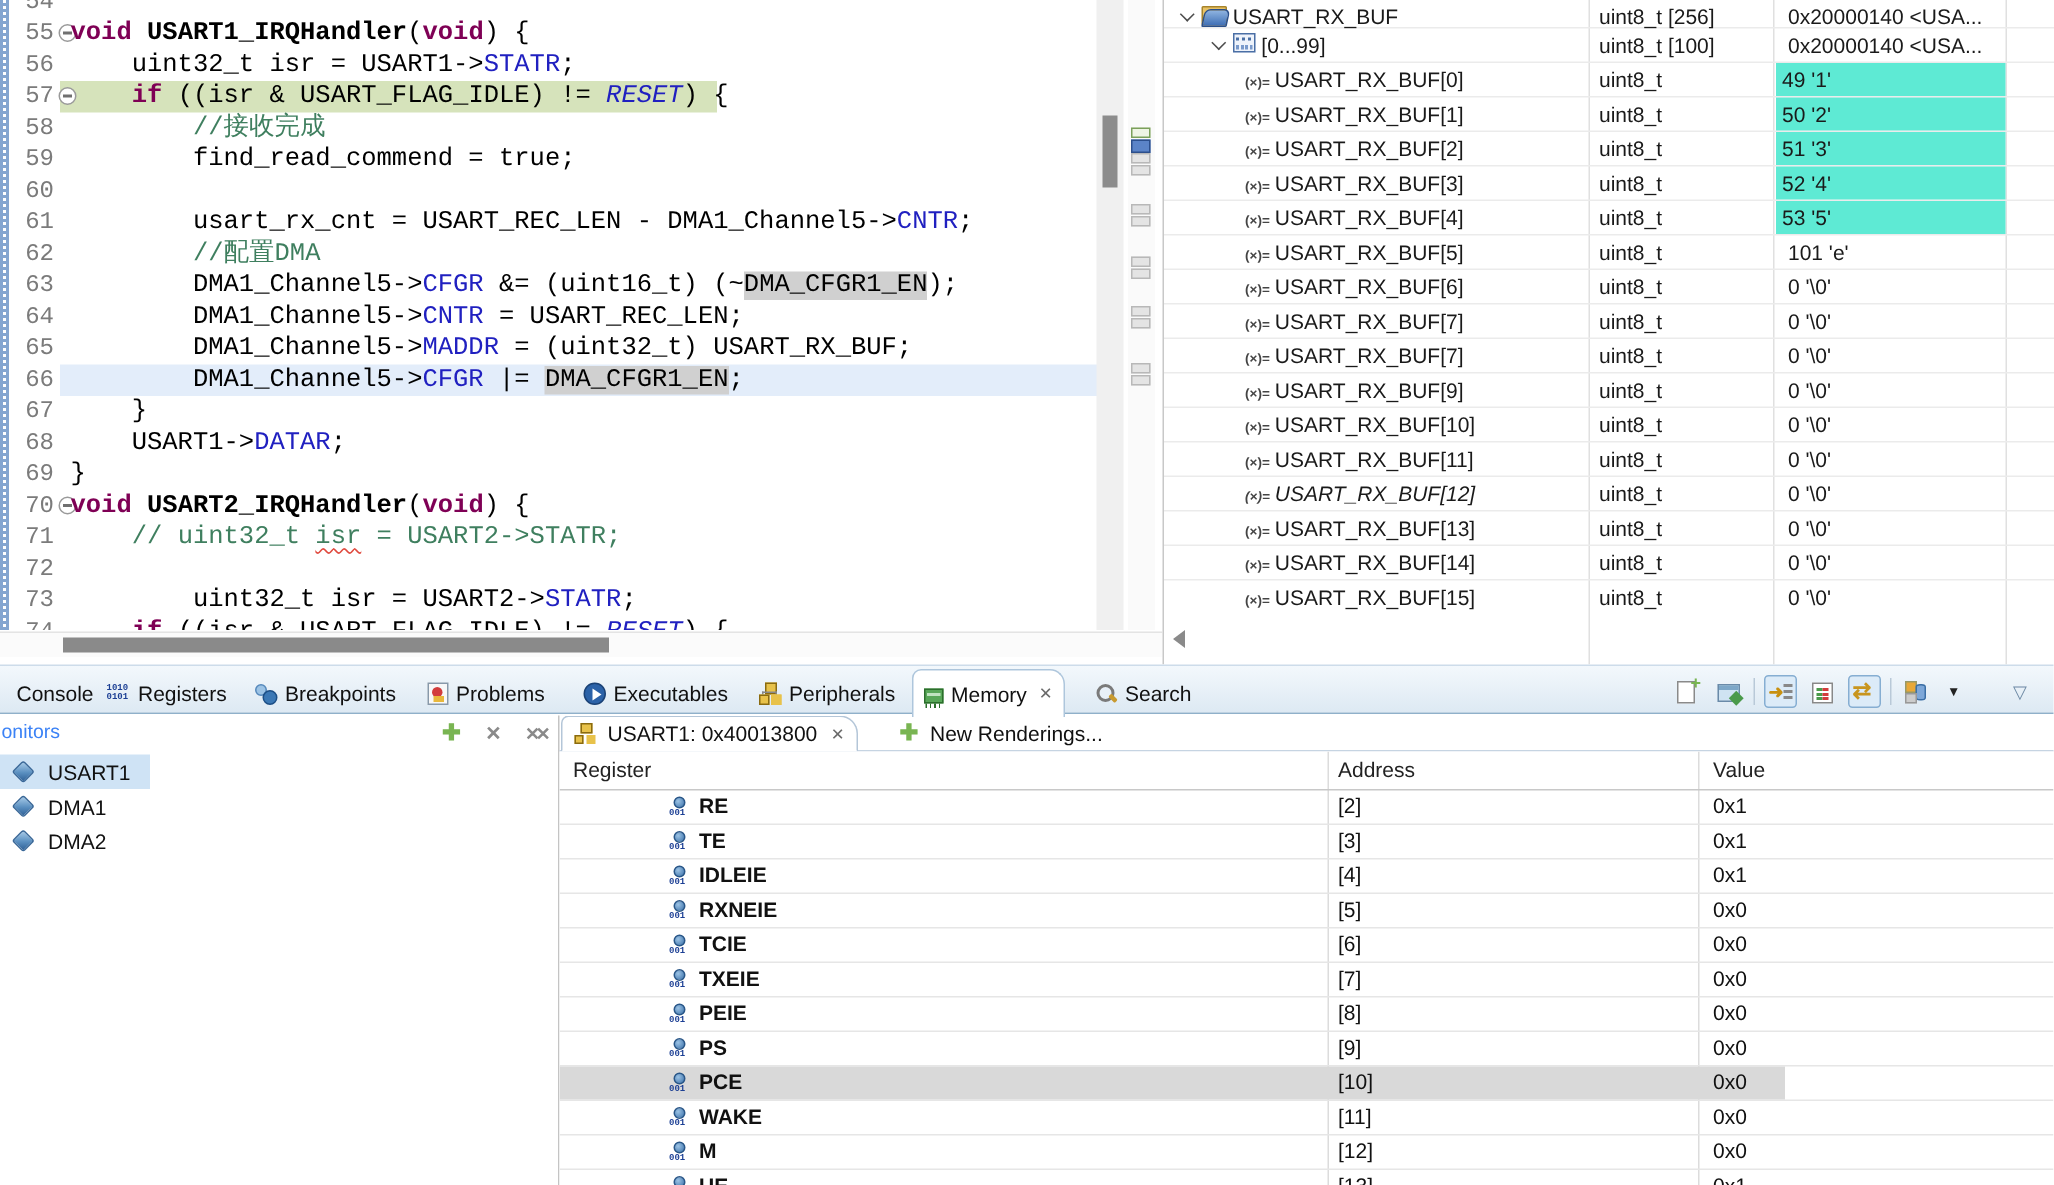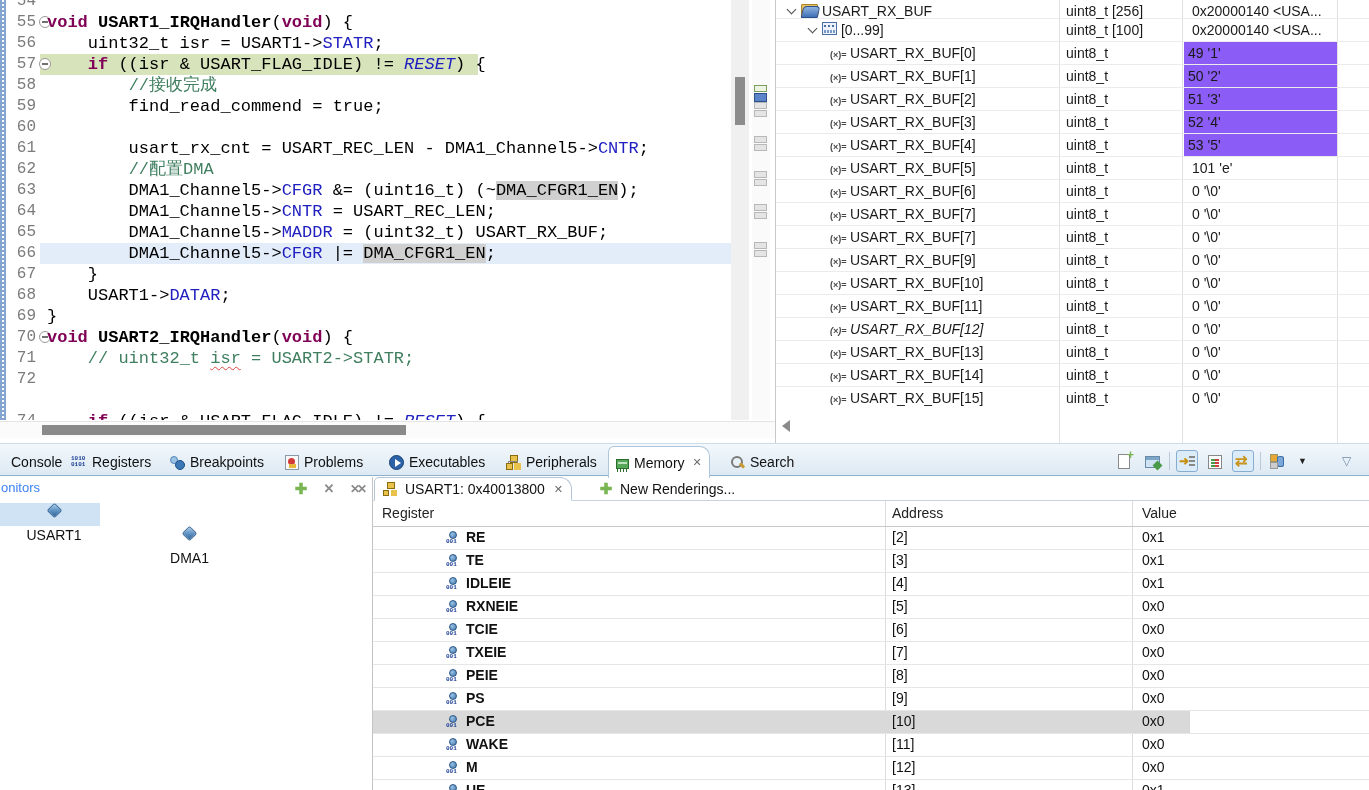--- a/index.html
+++ b/index.html
@@ -46,21 +46,21 @@
   #hsb-thumb { position:absolute; left:42px; top:3px; width:364px; height:10px; background:#8a8a8a; }
 
   
   #vars { position:absolute; left:775px; top:0; width:594px; height:443px; background:#fff; border-left:1px solid #c8c8c8; }
   #vars-rows { position:absolute; left:0; top:0; width:594px; height:407px; overflow:hidden; }
   .vrow { position:absolute; left:0; width:594px; height:23px; border-bottom:1px solid #ebebeb; font-size:14px; color:#1a1a1a; }
   .vcol-line { position:absolute; top:0; width:1px; height:443px; background:#e0e0e0; }
   .vname { position:absolute; top:0; line-height:22px; white-space:nowrap; }
   .vtype { position:absolute; left:290px; top:0; line-height:22px; white-space:nowrap; }
   .vval  { position:absolute; left:412px; top:0; line-height:22px; white-space:nowrap; padding:0 4px; }
-  .vval.hl { background:#8b5cf6; left:408px; width:153px; }
+  .vval.hl { background:#5eead4; left:408px; width:153px; }
   .chev { display:inline-block; width:7px; height:7px; border-right:1.7px solid #4d4d4d;
     border-bottom:1.7px solid #4d4d4d; transform:rotate(45deg); margin:0 6px 3px 0; }
   #vars-hsb-arrow { position:absolute; left:6px; top:420px; width:0; height:0;
     border-top:6px solid transparent; border-bottom:6px solid transparent; border-right:8px solid #8a8a8a; }
 
   
   #bottom { position:absolute; left:0; top:443px; width:1369px; height:347px; background:#fff; }
   #tabbar { position:absolute; left:0; top:0; width:1369px; height:33px;
     background:linear-gradient(#f3f8fc,#dde9f3); border-top:1px solid #cddcea; border-bottom:1px solid #8fb0ca; }
   .tab { position:absolute; top:2px; height:31px; display:flex; align-items:center; gap:5px;
@@ -148,21 +148,21 @@
   .ic-array::after { content:""; position:absolute; left:1px; top:7px; width:11px; height:3px;
     background:repeating-linear-gradient(90deg,#7a9acb 0 2px,transparent 2px 3px); }
   .ic-expr { font-size:9px; font-weight:bold; color:#444; line-height:16px; white-space:nowrap; }
 
   
   #monhdr { position:absolute; left:0; top:34px; width:372px; height:24px; background:#fff; }
   #monhdr .title { position:absolute; left:1px; top:3px; font-size:13px; color:#3b82f6; }
   #monacts { position:absolute; right:6px; top:3px; display:flex; gap:10px; }
   #monlist { position:absolute; left:0; top:58px; width:371px; height:289px; background:#fff; }
   .monitem { position:absolute; left:0; width:371px; height:23px; display:flex; align-items:center; gap:9px;
-    padding-left:8px; font-size:14px; color:#111;flex-direction:column; }
+    padding-left:8px; font-size:14px; color:#111; }
   .monitem.sel { background:#cfe3f5; width:100px; }
   #monsep { position:absolute; left:372px; top:34px; width:1px; height:313px; background:#c4c4c4; }
 
   
   #rendtabs { position:absolute; left:373px; top:34px; width:996px; height:24px; }
   #rendtabs .line { position:absolute; left:0; bottom:0; width:996px; height:1px; background:#c6d4e2; }
   .rtab { position:absolute; top:0; height:24px; display:flex; align-items:center; gap:6px;
     font-size:14px; color:#111; padding:0 8px; }
   .rtab.sel { background:#fff; border:1px solid #b4c6d8; border-bottom:1px solid #fff;
     border-radius:5px 12px 0 0; z-index:2; }
@@ -200,20 +200,21 @@
         <div class="cline" style="top: 180px;"><span class="lnum">63</span><span class="ctext"><span class="tk-p">        DMA1_Channel5-&gt;</span><span class="tk-m">CFGR</span><span class="tk-p"> &amp;= (uint16_t) (~</span><span class="tk-oc">DMA_CFGR1_EN</span><span class="tk-p">);</span></span></div>
         <div class="cline" style="top: 201px;"><span class="lnum">64</span><span class="ctext"><span class="tk-p">        DMA1_Channel5-&gt;</span><span class="tk-m">CNTR</span><span class="tk-p"> = USART_REC_LEN;</span></span></div>
         <div class="cline" style="top: 222px;"><span class="lnum">65</span><span class="ctext"><span class="tk-p">        DMA1_Channel5-&gt;</span><span class="tk-m">MADDR</span><span class="tk-p"> = (uint32_t) USART_RX_BUF;</span></span></div>
         <div class="cline" style="top: 243px;"><div class="band band-blue"></div><span class="lnum">66</span><span class="ctext"><span class="tk-p">        DMA1_Channel5-&gt;</span><span class="tk-m">CFGR</span><span class="tk-p"> |= </span><span class="tk-oc">DMA_CFGR1_EN</span><span class="tk-p">;</span></span></div>
         <div class="cline" style="top: 264px;"><span class="lnum">67</span><span class="ctext"><span class="tk-p">    }</span></span></div>
         <div class="cline" style="top: 285px;"><span class="lnum">68</span><span class="ctext"><span class="tk-p">    USART1-&gt;</span><span class="tk-m">DATAR</span><span class="tk-p">;</span></span></div>
         <div class="cline" style="top: 306px;"><span class="lnum">69</span><span class="ctext"><span class="tk-p">}</span></span></div>
         <div class="cline" style="top: 327px;"><span class="lnum">70</span><span class="fold"></span><span class="ctext"><span class="tk-k">void</span><span class="tk-p"> </span><span class="tk-fn">USART2_IRQHandler</span><span class="tk-p">(</span><span class="tk-k">void</span><span class="tk-p">) {</span></span></div>
         <div class="cline" style="top: 348px;"><span class="lnum">71</span><span class="ctext"><span class="tk-p">    </span><span class="tk-c">// uint32_t </span><span class="tk-csp">isr</span><span class="tk-c"> = USART2-&gt;STATR;</span></span></div>
         <div class="cline" style="top: 369px;"><span class="lnum">72</span><span class="ctext"></span></div>
+        <div class="cline" style="top: 390px;"><span class="lnum">73</span><span class="ctext"><span class="tk-p">        uint32_t isr = USART2-&gt;</span><span class="tk-m">STATR</span><span class="tk-p">;</span></span></div>
         <div class="cline" style="top: 411px;"><span class="lnum">74</span><span class="ctext"><span class="tk-p">    </span><span class="tk-k">if</span><span class="tk-p"> ((isr &amp; USART_FLAG_IDLE) != </span><span class="tk-it">RESET</span><span class="tk-p">) {</span></span></div>
       </div>
     <div id="vsb">
       <div id="vsb-thumb"></div>
     </div>
     <div id="ruler">
         <div class="rmark green" style="top: 85px;"></div>
         <div class="rmark blue" style="top: 93px;"></div>
         <div class="rmark " style="top: 102px;"></div>
         <div class="rmark " style="top: 110px;"></div>
@@ -417,20 +418,24 @@
   </div>
   <div id="monlist">
       <div class="monitem sel" style="top: 2px;">
         <span class="ic ic-diamond"></span>
         <span>USART1</span>
       </div>
       <div class="monitem" style="top: 25px;">
         <span class="ic ic-diamond"></span>
         <span>DMA1</span>
       </div>
+      <div class="monitem" style="top: 48px;">
+        <span class="ic ic-diamond"></span>
+        <span>DMA2</span>
+      </div>
     </div>
   <div id="monsep"></div>
 
   <div id="rendtabs">
       <div class="line"></div>
       <div class="rtab sel" style="left: 1px;">
         <span class="ic ic-rendtab"></span>
         <span>USART1: 0x40013800</span>
         <span class="tabclose">✕</span>
       </div>

